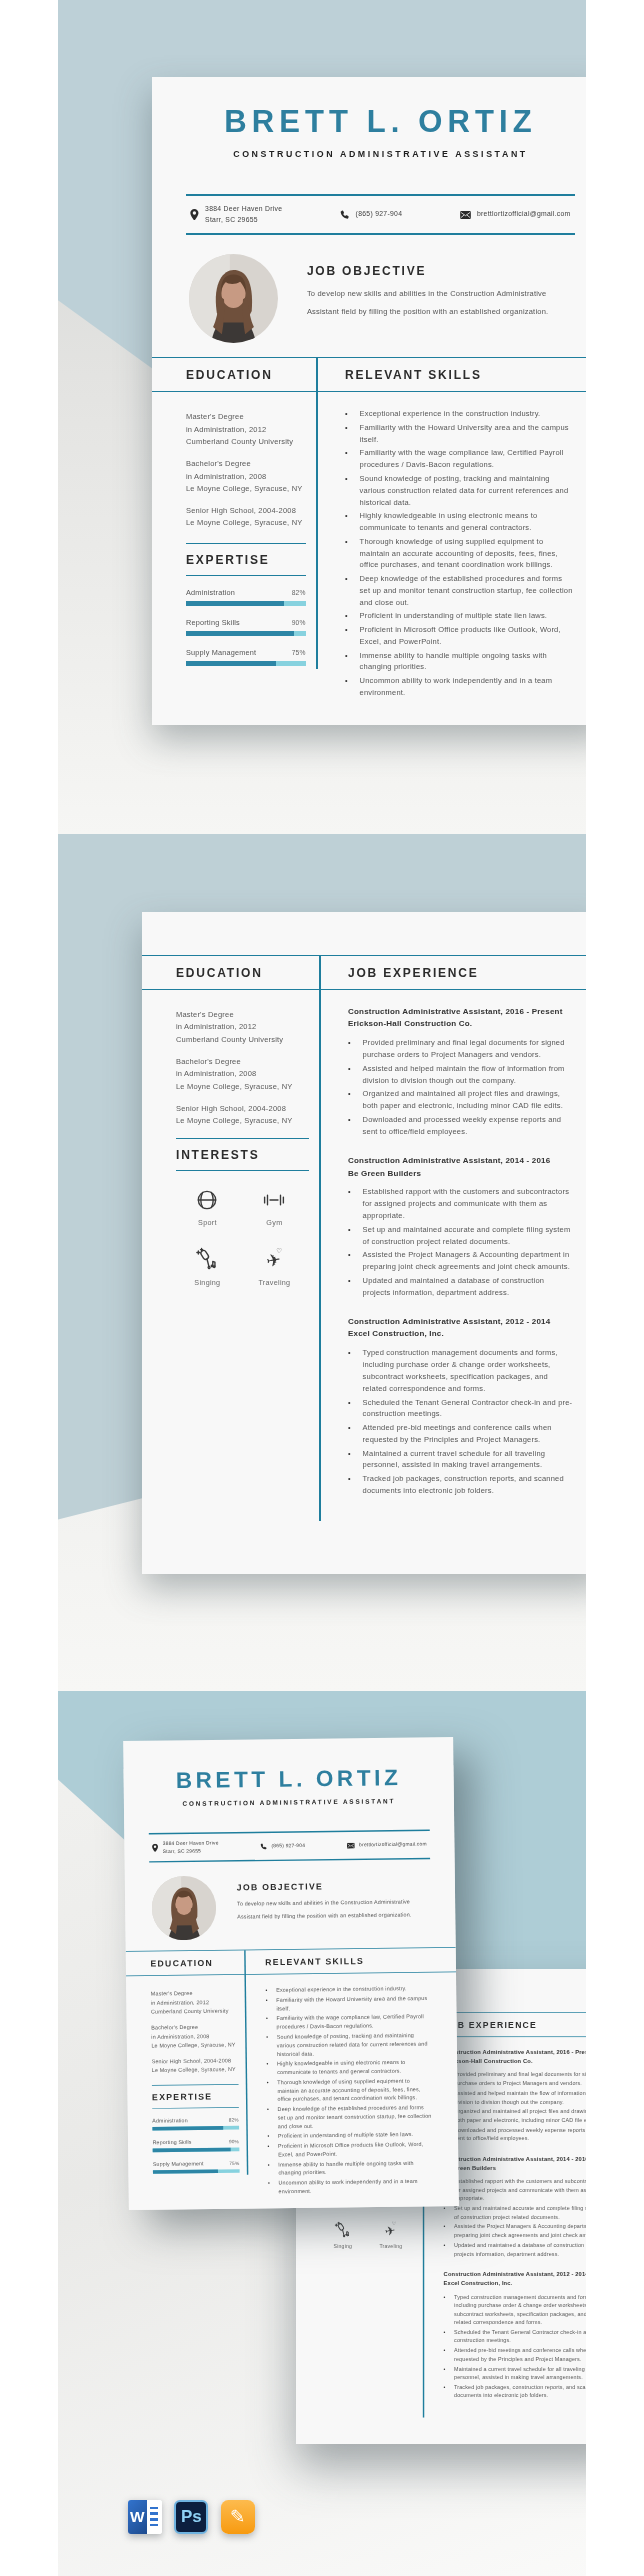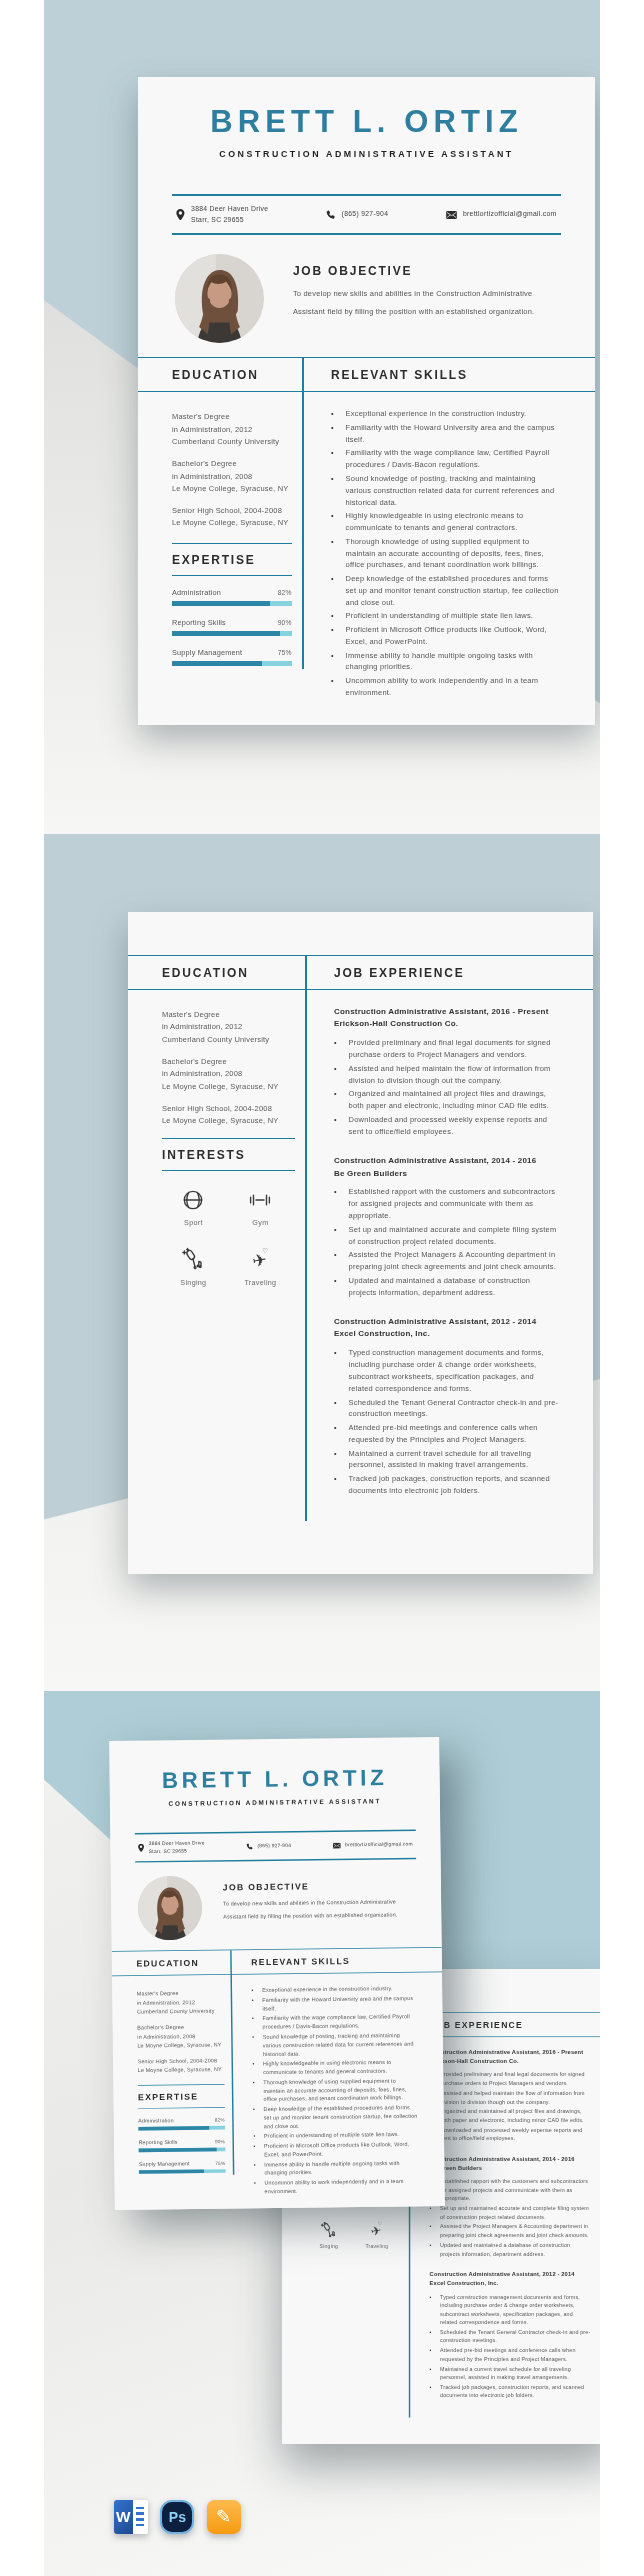--- a/index.html
+++ b/index.html
@@ -1,17 +1,17 @@
 <!DOCTYPE html>
 <html style="font-size:11.7px"><head>
 <meta charset="utf-8">
 <style>
   html,body{margin:0;padding:0;background:#ffffff;}
   .canvas{position:relative;width:528px;height:2576px;margin:0 auto;overflow:hidden;
-          font-family:"Liberation Sans","DejaVu Sans",sans-serif;padding-left:28px;}
+          font-family:"Liberation Sans","DejaVu Sans",sans-serif;}
   .preview{position:absolute;left:0;width:644px;overflow:hidden;}
   .p1{top:0;height:834px;background:#bdd0d7;}
   .p2{top:834px;height:857px;background:#bed0d6;}
   .p3{top:1691px;height:885px;background:#aecdd6;}
   .floor{position:absolute;inset:0;pointer-events:none;}
   .p1 .floor{background:linear-gradient(180deg,#cfd2cf 0%,#e3e3e1 45%,#f6f6f4 100%);
              clip-path:polygon(0 36%,100% 92%,100% 100%,0 100%);}
   .p2 .floor{background:linear-gradient(180deg,#d8dad8 0%,#ededeb 55%,#f7f7f5 100%);
              clip-path:polygon(0 80%,100% 61%,100% 100%,0 100%);}
   .p3 .floor{background:linear-gradient(160deg,#f2f2f0 0%,#e9e9e7 45%,#fbfbfa 100%);
@@ -95,22 +95,22 @@
 
   
   .dock{position:absolute;left:70px;top:809px;display:flex;gap:12.4px;}
   .app-icon{width:34px;height:34px;border-radius:2.9px;overflow:hidden;
             box-shadow:0 2.9px 7.3px rgba(60,70,76,.35);cursor:pointer;}
   .icon-word{display:flex;background:#fff;}
   .icon-word .w-flap{width:55%;background:linear-gradient(135deg,#3273cd,#1e4b8f);
                      color:#fff;font-weight:700;font-size:15.4px;line-height:34px;text-align:center;}
   .icon-word .w-page{flex:1;background:#fff;padding:6.6px 3.7px;display:flex;flex-direction:column;gap:3.7px;}
   .icon-word .w-page i{height:2.2px;background:#3273cd;}
-  .icon-ps{background:#0c1f3f;border:2.2px solid #6fb3e0;box-sizing:border-box;border-radius:12px;
-           display:grid;place-items:center;color:#8fd1f5;font-weight:700;font-size:14px;}
+  .icon-ps{background:#0c1f3f;border:2.2px solid #6fb3e0;box-sizing:border-box;border-radius:6px;
+           display:grid;place-items:center;color:#8fd1f5;font-weight:700;font-size:17px;}
   .icon-pages{background:linear-gradient(180deg,#fdbb4e,#f79a10);border-radius:7.3px;
               display:grid;place-items:center;color:#fff;font-size:18.3px;}
 </style>
 </head>
 <body>
 
 <div class="canvas">
 
   <section class="preview p1">
     <div class="floor"></div>

